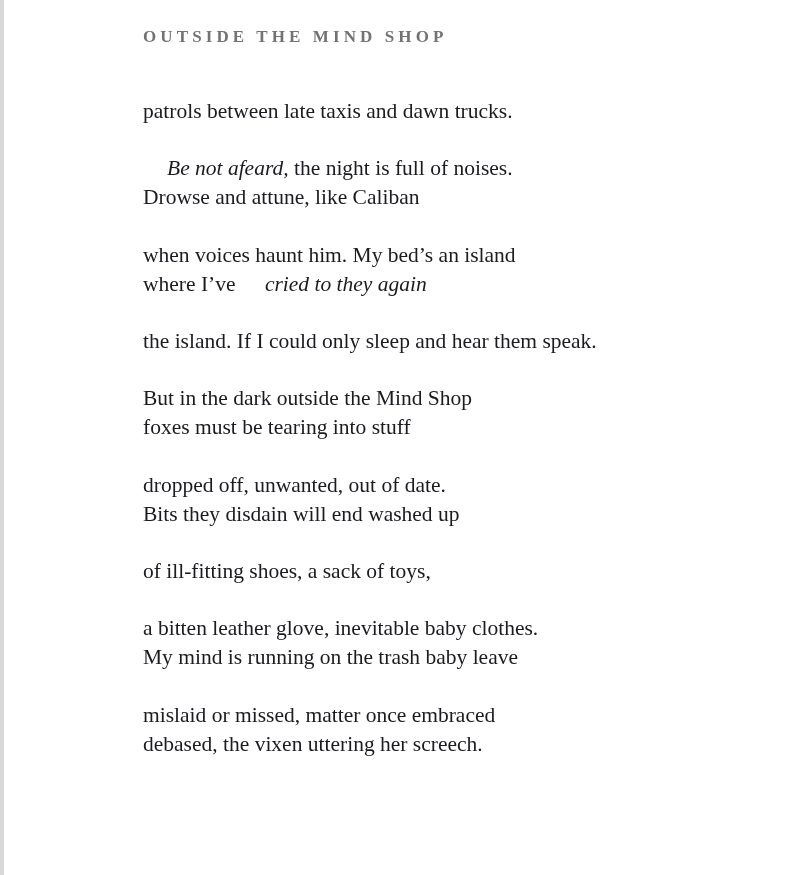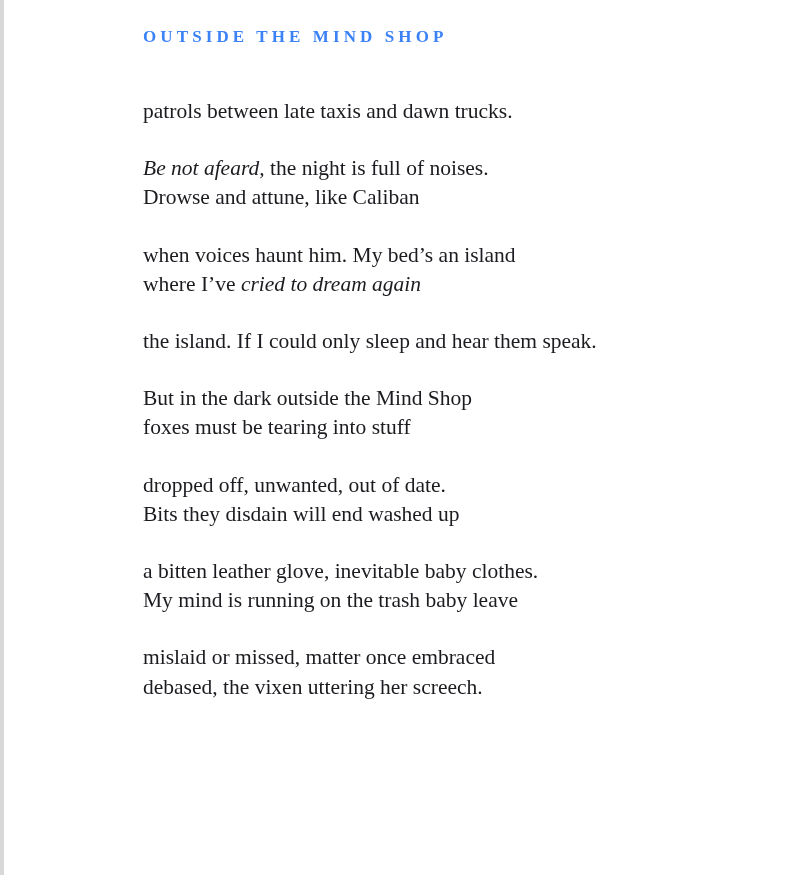--- a/index.html
+++ b/index.html
@@ -46,21 +46,21 @@
 
   .poem-title {
     position: absolute;
     left: 143px;
     top: 16px;
     font-size: 17px;
     line-height: 20px;
     letter-spacing: 4.1px;
     font-variant: small-caps;
     text-transform: uppercase;
-    color: #3b82f6;
+    color: #737373;
     white-space: nowrap;
   }
 
   .poem-body {
     position: absolute;
     left: 143px;
     top: 97px;
     width: 620px;
     font-size: 21.5px;
     line-height: 29.2px;
@@ -70,20 +70,21 @@
     margin: 0 0 28px 0;
   }
 
   .line {
     white-space: nowrap;
   }
 
   .line em,
   em.it {
     font-style: italic;
+    margin-left: 24px;
   }
 </style>
 </head>
 <body>
 
 <div class="page-edge"></div>
 <div class="page-edge-inner"></div>
 
 <div class="page">
 
@@ -92,34 +93,35 @@
   <div class="poem-body" id="poem-body">
       <div class="stanza">
         <div class="line"><span>patrols between late taxis and dawn trucks.</span></div>
       </div>
       <div class="stanza">
         <div class="line"><em class="it">Be not afeard,</em><span> the night is full of noises.</span></div>
         <div class="line"><span>Drowse and attune, like Caliban</span></div>
       </div>
       <div class="stanza">
         <div class="line"><span>when voices haunt him. My bed’s an island</span></div>
-        <div class="line"><span>where I’ve </span><em class="it">cried to dream again</em></div>
+        <div class="line"><span>where I’ve </span><em class="it">cried to they again</em></div>
       </div>
       <div class="stanza">
         <div class="line"><span>the island. If I could only sleep and hear them speak.</span></div>
       </div>
       <div class="stanza">
         <div class="line"><span>But in the dark outside the Mind Shop</span></div>
         <div class="line"><span>foxes must be tearing into stuff</span></div>
       </div>
       <div class="stanza">
         <div class="line"><span>dropped off, unwanted, out of date.</span></div>
         <div class="line"><span>Bits they disdain will end washed up</span></div>
       </div>
       <div class="stanza">
+        <div class="line"><span>of ill-fitting shoes, a sack of toys,</span></div>
       </div>
       <div class="stanza">
         <div class="line"><span>a bitten leather glove, inevitable baby clothes.</span></div>
         <div class="line"><span>My mind is running on the trash baby leave</span></div>
       </div>
       <div class="stanza">
         <div class="line"><span>mislaid or missed, matter once embraced</span></div>
         <div class="line"><span>debased, the vixen uttering her screech.</span></div>
       </div>
     </div>

